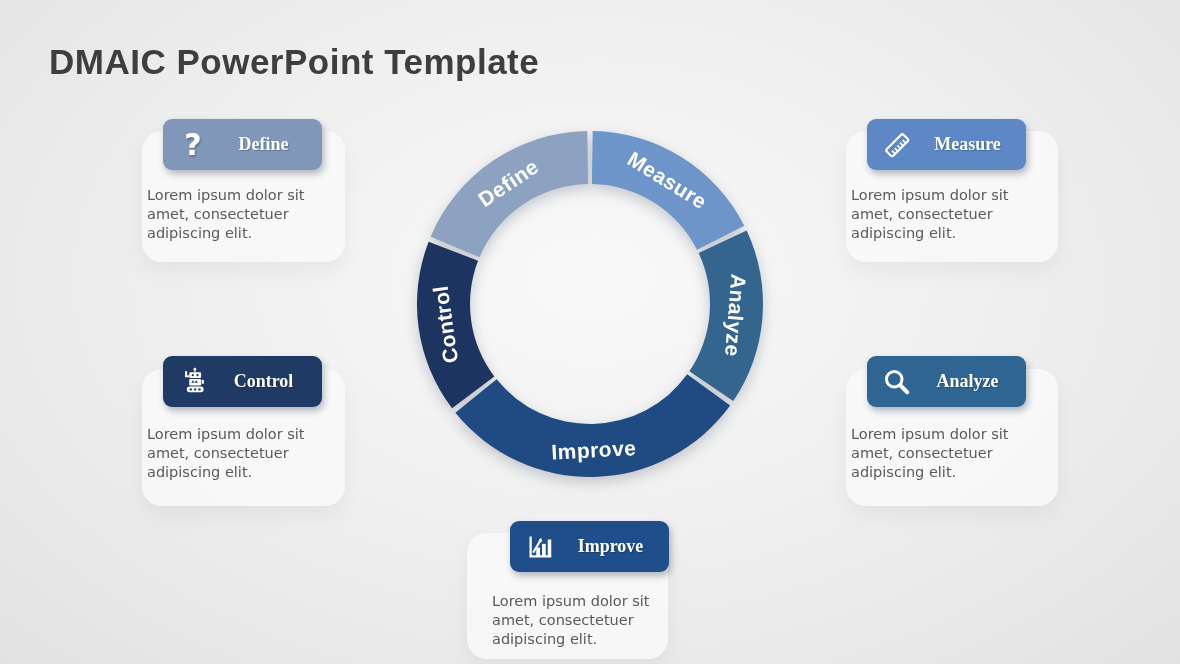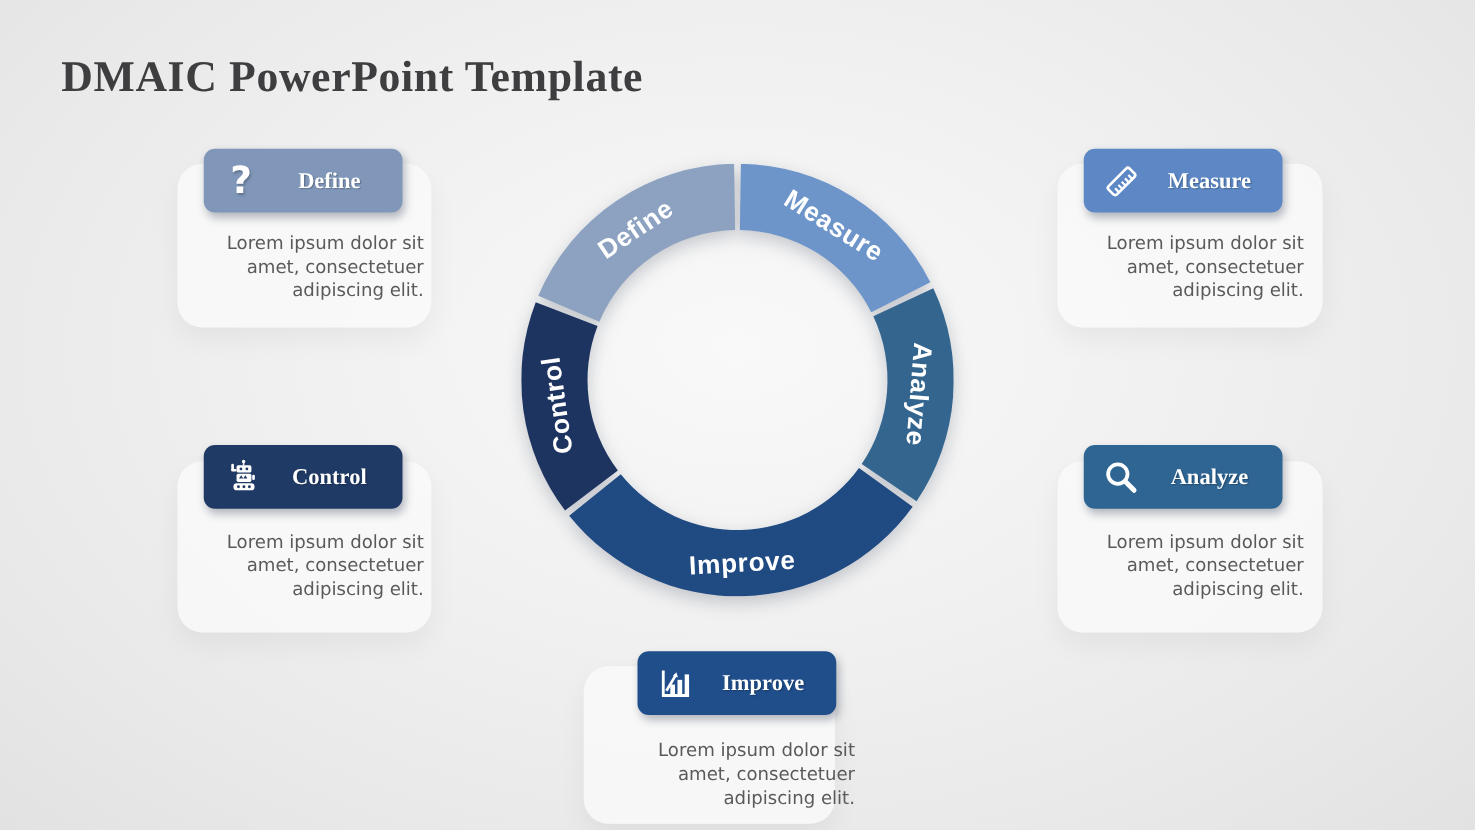--- a/index.html
+++ b/index.html
@@ -4,21 +4,21 @@
 <style>
   html,body{margin:0;padding:0;}
   body{font-family:"Liberation Sans",sans-serif;}
   .slide{
     position:relative;width:1180px;height:664px;overflow:hidden;
     background:radial-gradient(ellipse at 50% 42%, #f9f9f9 0%, #f0f0f0 45%, #e9e9e9 75%, #e2e2e2 100%);
   }
   .title{
     position:absolute;left:49px;top:42px;margin:0;
     font-size:35px;font-weight:700;color:#3e3e40;letter-spacing:0.5px;
-    font-family:Liberation Serif, serif;
+    font-family:Liberation Sans, sans-serif;
     text-align:right;
   }
   
   .panel{
     position:absolute;border-radius:20px;
     background:rgba(250,250,250,0.8);
     box-shadow:0 10px 22px rgba(0,0,0,0.05);
   }
   .panel-define  {left:142px;top:131px;width:203px;height:131px;}
   .panel-measure {left:846px;top:131px;width:212px;height:131px;}
@@ -47,21 +47,21 @@
     text-shadow:1px 2px 2px rgba(0,0,0,0.25);line-height:1;
   }
   .btn-label{
     flex:1;text-align:center;padding-right:10px;
     font-family:"Liberation Serif","DejaVu Serif",serif;
     font-weight:700;font-size:18px;color:#ffffff;
     text-shadow:1px 1px 1px rgba(0,0,0,0.25);
   }
   
   .lorem{
-    position:absolute;width:192px;text-align:right;
+    position:absolute;width:192px;text-align:left;
     font-family:"DejaVu Sans",sans-serif;font-size:14.5px;line-height:19px;color:#595a5c;
   }
   .lorem div{white-space:nowrap;}
   .text-define  {left:147px;top:186px;}
   .text-measure {left:851px;top:186px;}
   .text-control {left:147px;top:425px;}
   .text-analyze {left:851px;top:425px;}
   .text-improve {left:492px;top:592px;}
 
   

